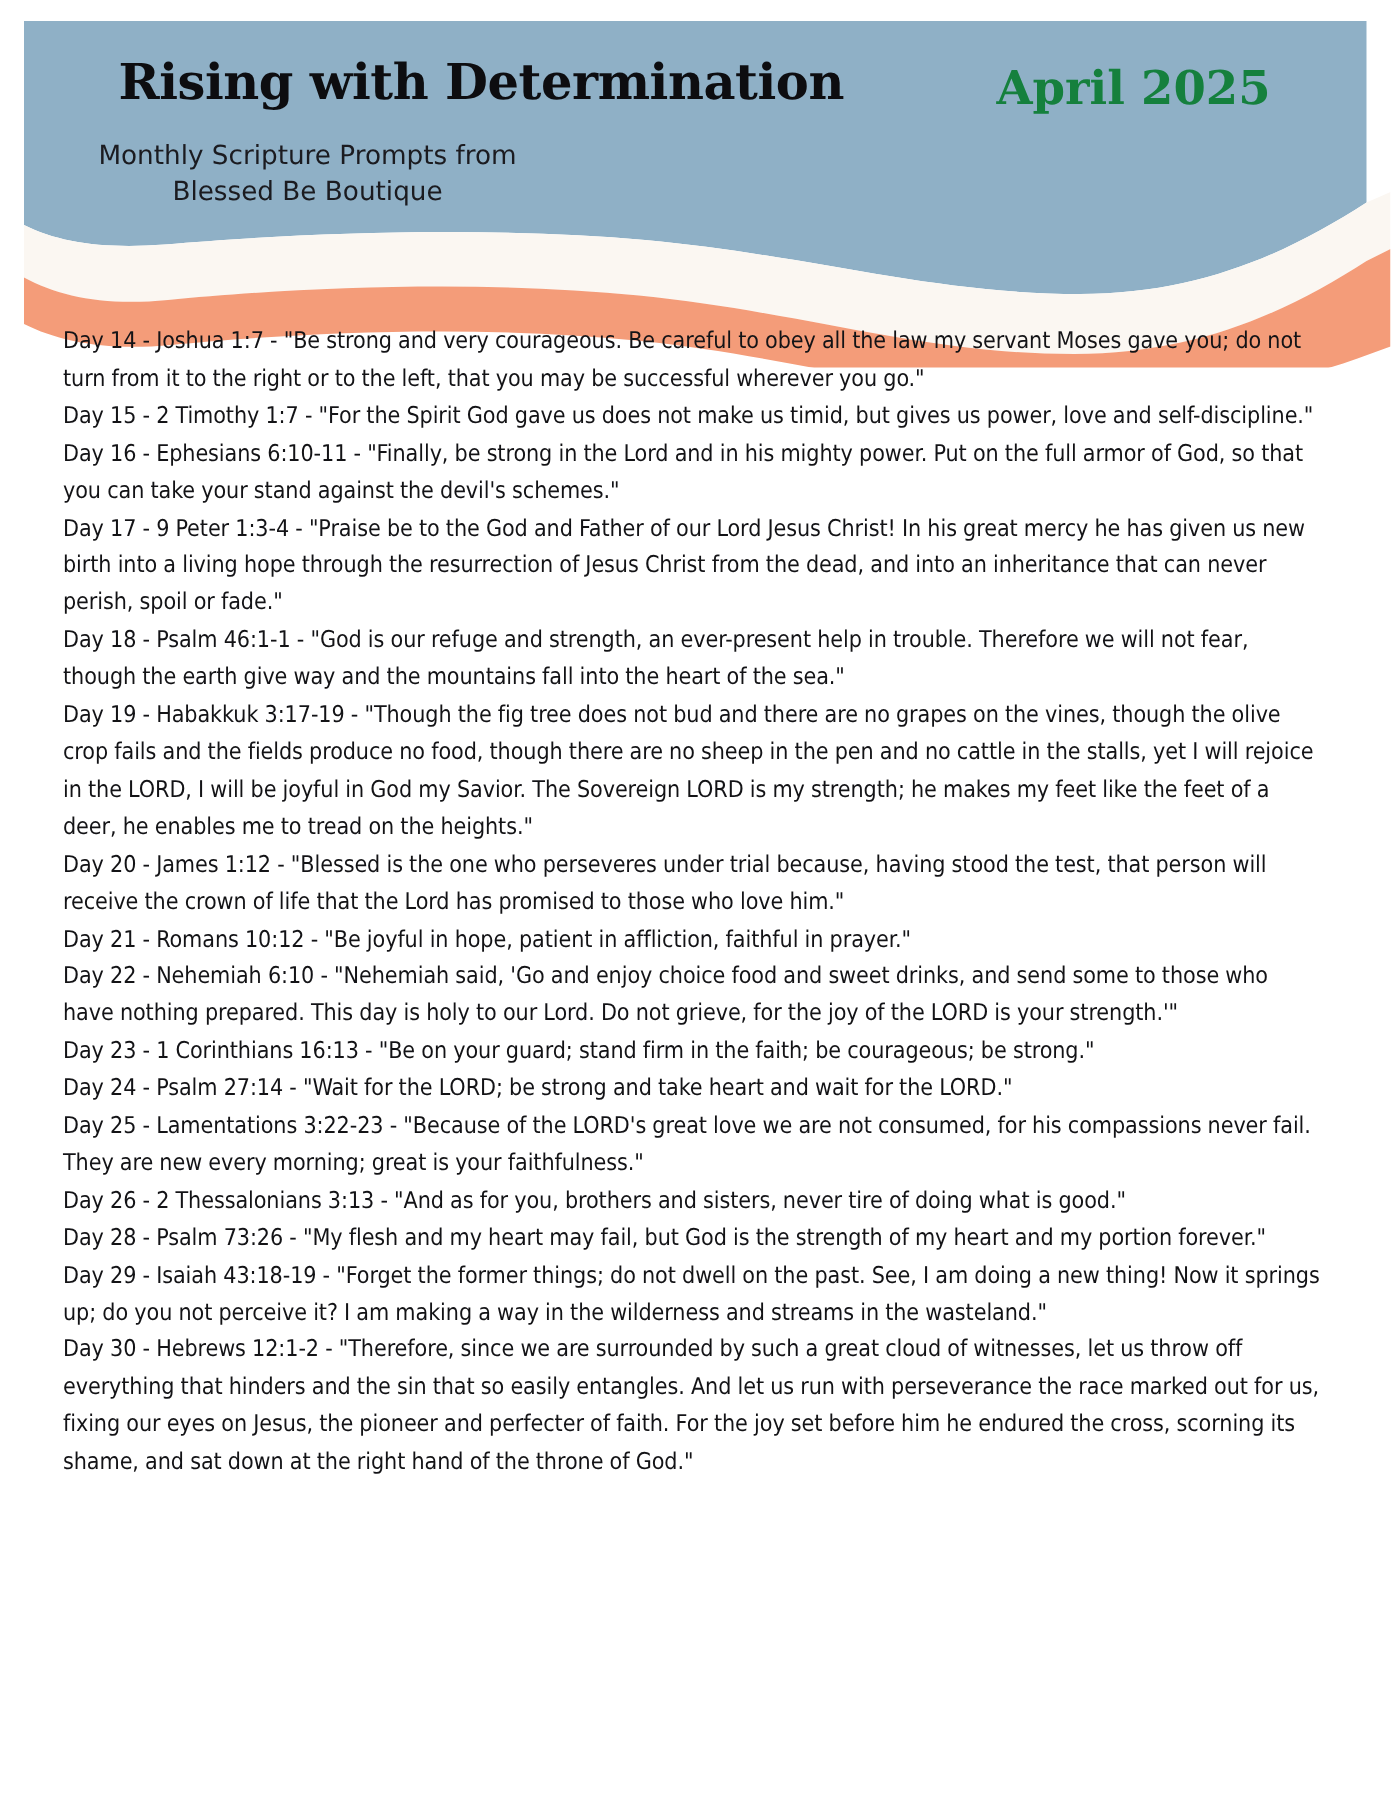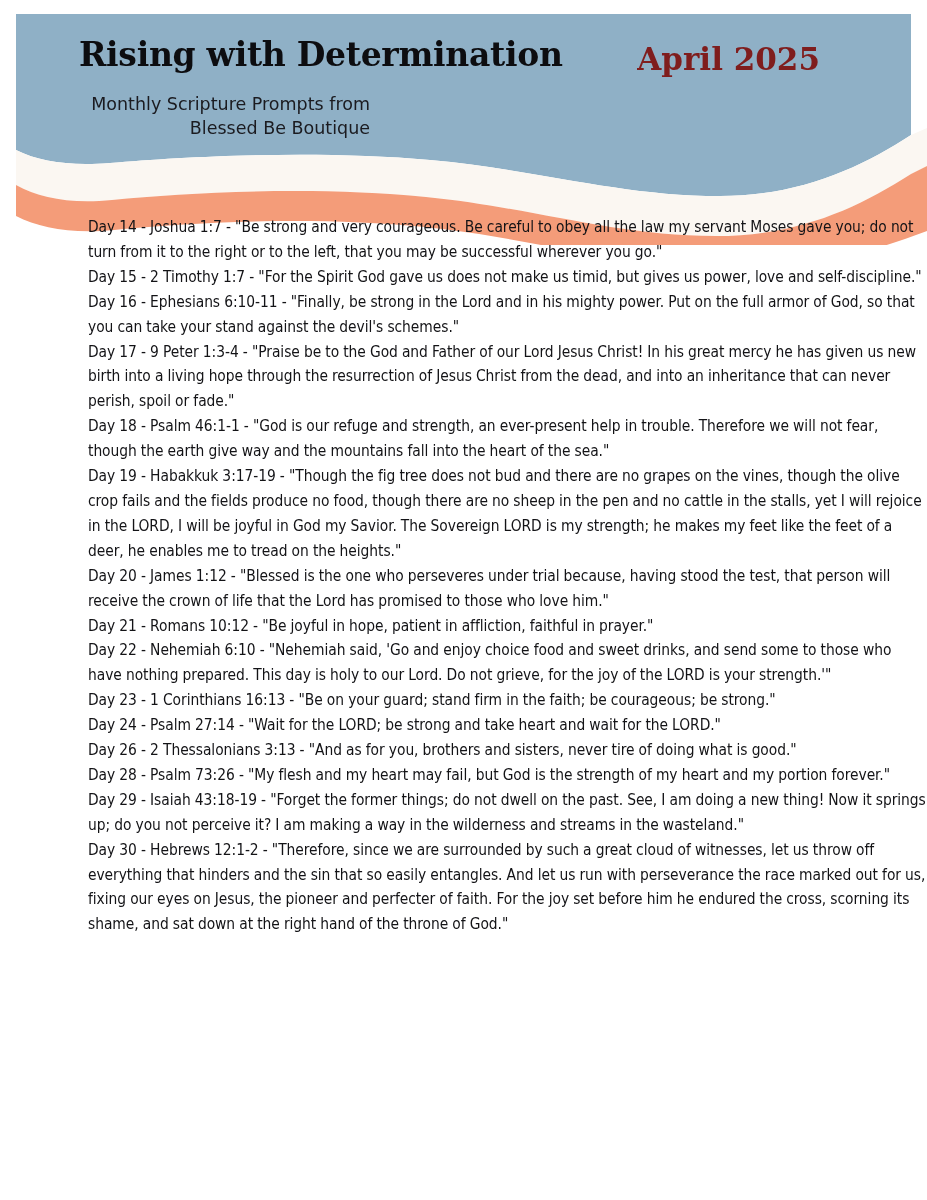--- a/index.html
+++ b/index.html
@@ -49,51 +49,50 @@
     font-size: 33px;
     line-height: 38px;
     letter-spacing: -0.3px;
     color: #0d0d10;
     white-space: nowrap;
     margin-left: 39px;
   }
 
   #issue-date {
     position: absolute;
-    right: 107px;
+    right: 80px;
     top: 41px;
     font-family: "DejaVu Serif", "Liberation Serif", serif;
     font-weight: bold;
     font-size: 31px;
     line-height: 36px;
     letter-spacing: 0px;
-    color: #7f1d1d;
+    color: #15803d;
     white-space: nowrap;
   }
 
   #subtitle-block {
     position: absolute;
     left: 40px;
     top: 92px;
     width: 330px;
-    text-align: right;
+    text-align: center;
     font-family: "DejaVu Sans", "Liberation Sans", sans-serif;
     font-size: 17.5px;
     line-height: 24px;
     color: #1b1b20;
   }
   #subtitle-block .sub-line { display: block; }
 
   
   #scripture-body {
     position: absolute;
     left: 42px;
     top: 215px;
     width: 838px;
-    margin-left: 46px;
   }
   .scripture-entry {
     font-family: "Liberation Sans Narrow", "DejaVu Sans Condensed", "Liberation Sans", sans-serif;
     font-stretch: condensed;
     font-size: 15.4px;
     line-height: 24.9px;
     color: #131316;
     text-align: left;
     margin: 0 0 0 0;
     letter-spacing: -0.05px;
@@ -152,17 +151,18 @@
     <p class="scripture-entry">Day 15 - 2 Timothy 1:7 - "For the Spirit God gave us does not make us timid, but gives us power, love and self-discipline."</p>
     <p class="scripture-entry">Day 16 - Ephesians 6:10-11 - "Finally, be strong in the Lord and in his mighty power. Put on the full armor of God, so that you can take your stand against the devil's schemes."</p>
     <p class="scripture-entry">Day 17 - 9 Peter 1:3-4 - "Praise be to the God and Father of our Lord Jesus Christ! In his great mercy he has given us new birth into a living hope through the resurrection of Jesus Christ from the dead, and into an inheritance that can never perish, spoil or fade."</p>
     <p class="scripture-entry">Day 18 - Psalm 46:1-1 - "God is our refuge and strength, an ever-present help in trouble. Therefore we will not fear, though the earth give way and the mountains fall into the heart of the sea."</p>
     <p class="scripture-entry">Day 19 - Habakkuk 3:17-19 - "Though the fig tree does not bud and there are no grapes on the vines, though the olive crop fails and the fields produce no food, though there are no sheep in the pen and no cattle in the stalls, yet I will rejoice in the LORD, I will be joyful in God my Savior. The Sovereign LORD is my strength; he makes my feet like the feet of a deer, he enables me to tread on the heights."</p>
     <p class="scripture-entry">Day 20 - James 1:12 - "Blessed is the one who perseveres under trial because, having stood the test, that person will receive the crown of life that the Lord has promised to those who love him."</p>
     <p class="scripture-entry">Day 21 - Romans 10:12 - "Be joyful in hope, patient in affliction, faithful in prayer."</p>
     <p class="scripture-entry">Day 22 - Nehemiah 6:10 - "Nehemiah said, 'Go and enjoy choice food and sweet drinks, and send some to those who have nothing prepared. This day is holy to our Lord. Do not grieve, for the joy of the LORD is your strength.'"</p>
     <p class="scripture-entry">Day 23 - 1 Corinthians 16:13 - "Be on your guard; stand firm in the faith; be courageous; be strong."</p>
     <p class="scripture-entry">Day 24 - Psalm 27:14 - "Wait for the LORD; be strong and take heart and wait for the LORD."</p>
+    <p class="scripture-entry">Day 25 - Lamentations 3:22-23 - "Because of the LORD's great love we are not consumed, for his compassions never fail. They are new every morning; great is your faithfulness."</p>
     <p class="scripture-entry">Day 26 - 2 Thessalonians 3:13 - "And as for you, brothers and sisters, never tire of doing what is good."</p>
     <p class="scripture-entry">Day 28 - Psalm 73:26 - "My flesh and my heart may fail, but God is the strength of my heart and my portion forever."</p>
     <p class="scripture-entry">Day 29 - Isaiah 43:18-19 - "Forget the former things; do not dwell on the past. See, I am doing a new thing! Now it springs up; do you not perceive it? I am making a way in the wilderness and streams in the wasteland."</p>
     <p class="scripture-entry">Day 30 - Hebrews 12:1-2 - "Therefore, since we are surrounded by such a great cloud of witnesses, let us throw off everything that hinders and the sin that so easily entangles. And let us run with perseverance the race marked out for us, fixing our eyes on Jesus, the pioneer and perfecter of faith. For the joy set before him he endured the cross, scorning its shame, and sat down at the right hand of the throne of God."</p>
   </div>
 
 </body></html>

